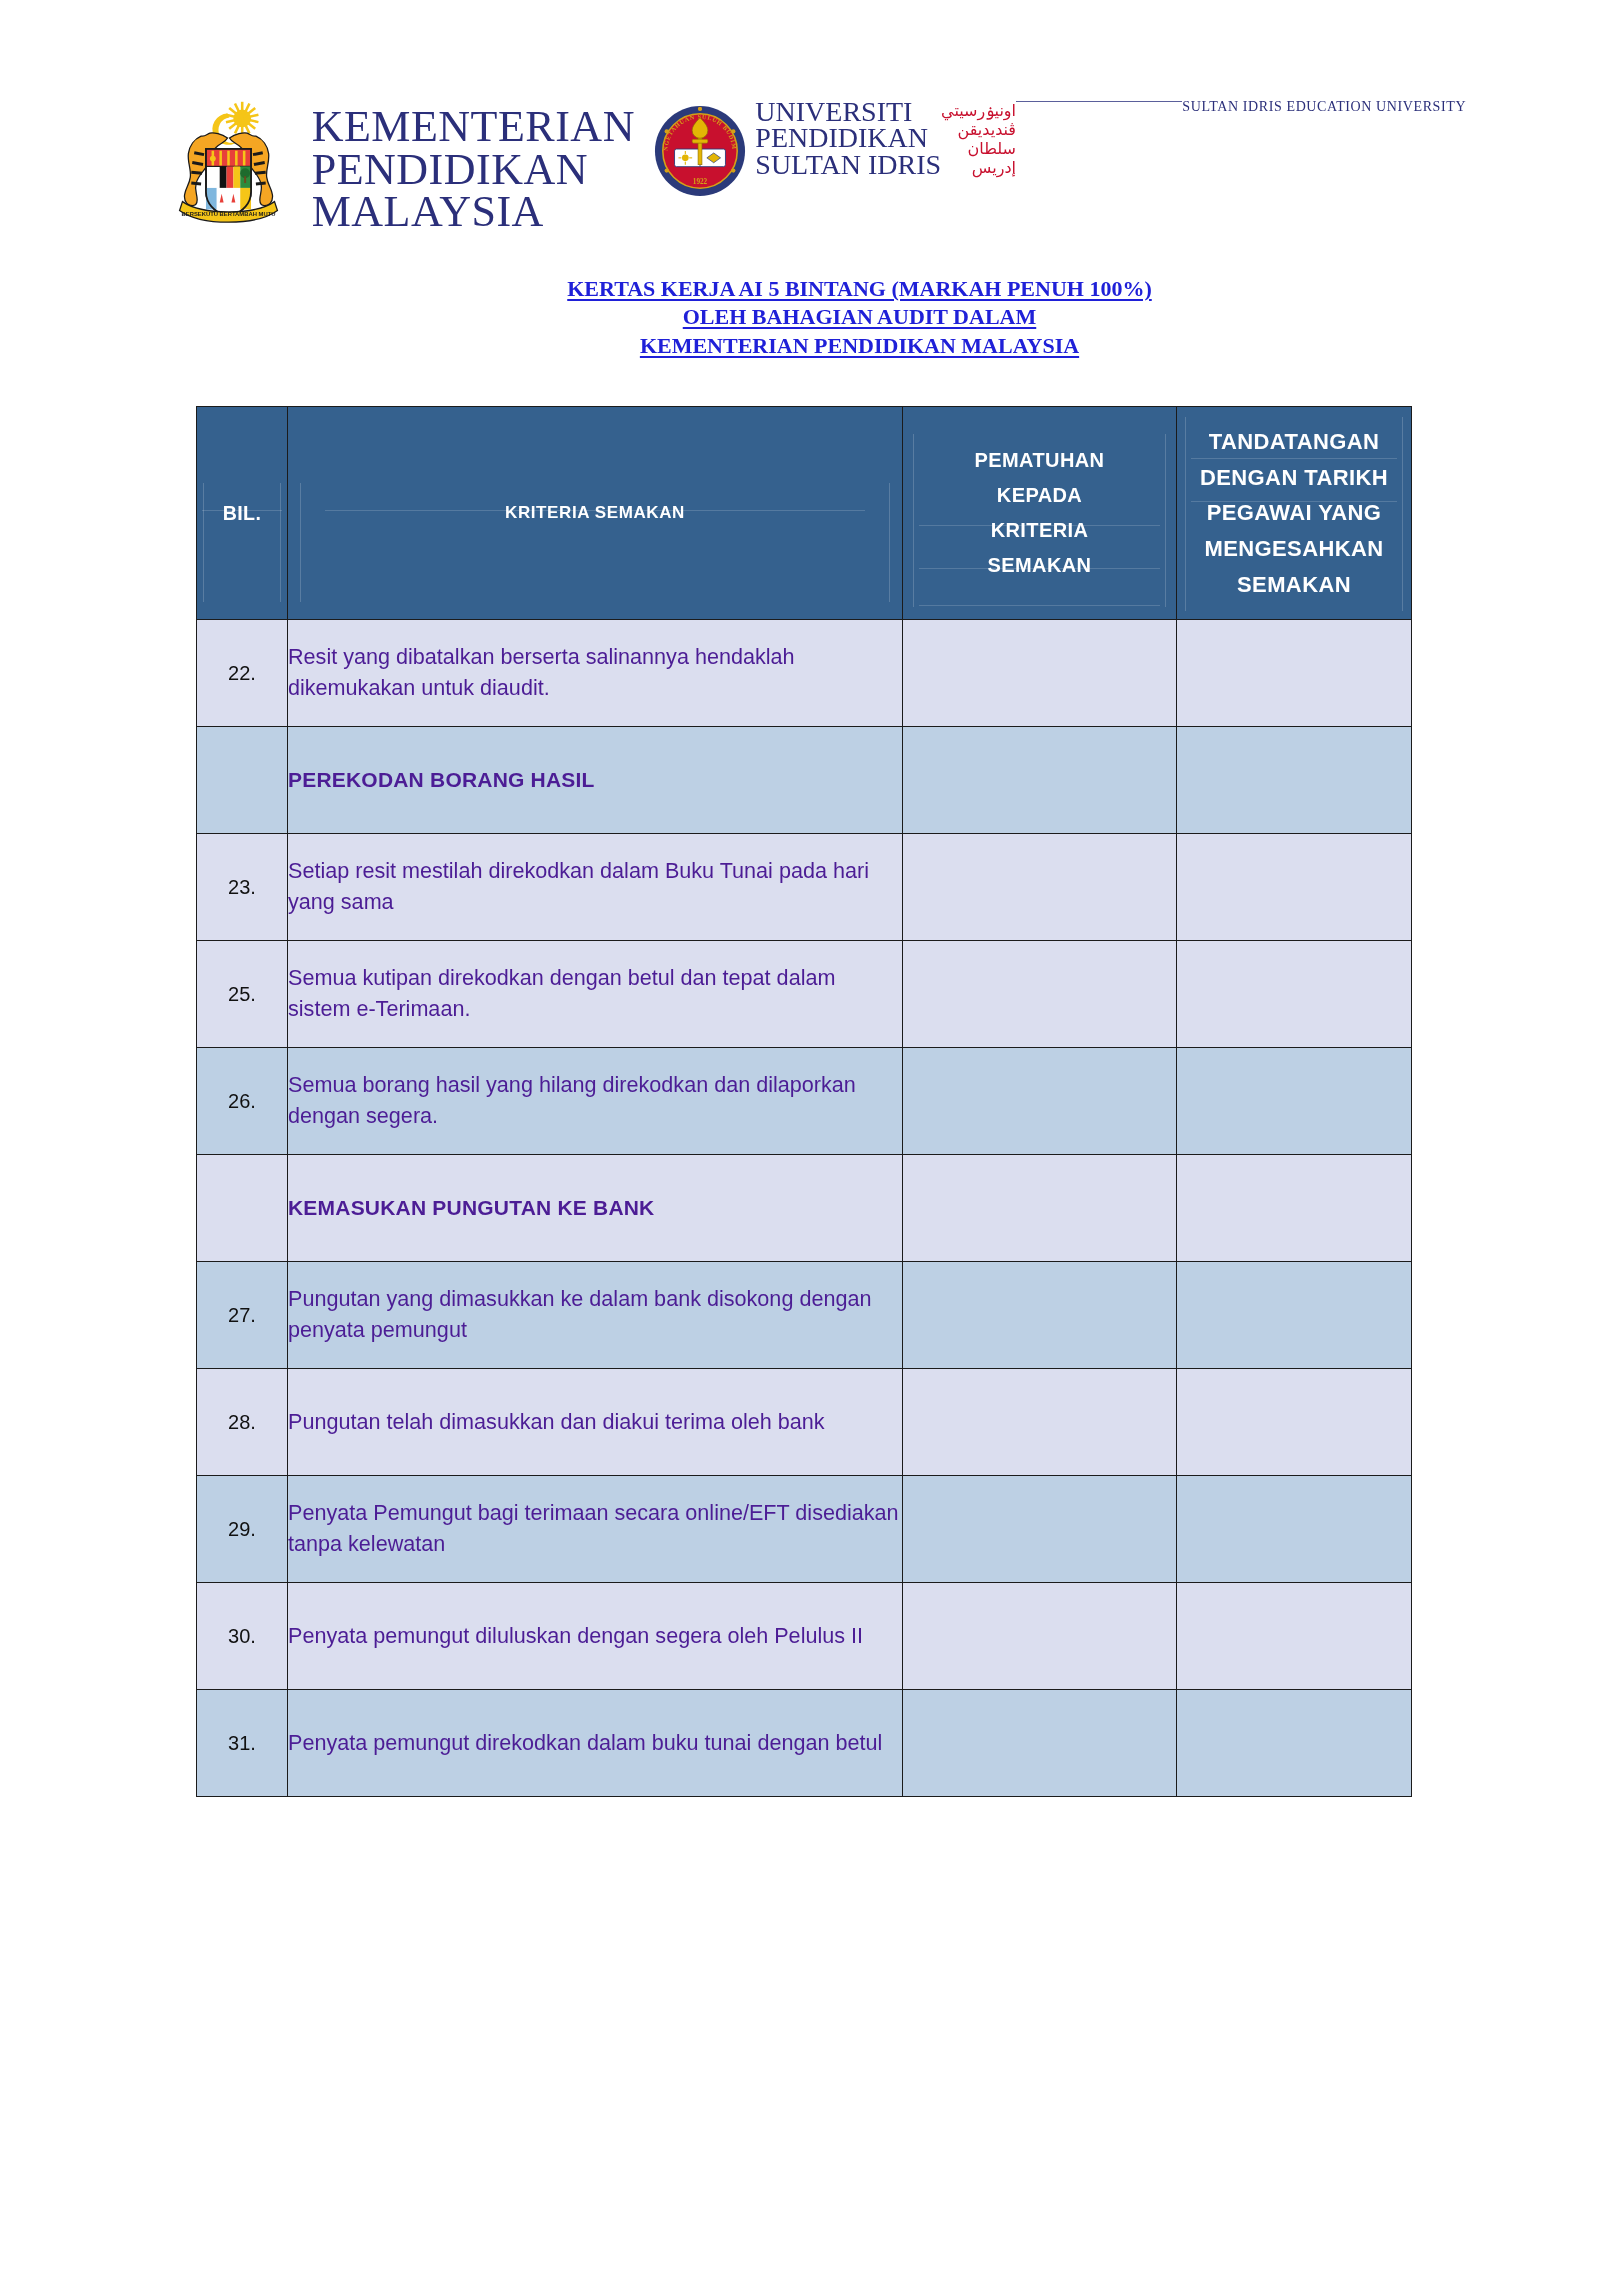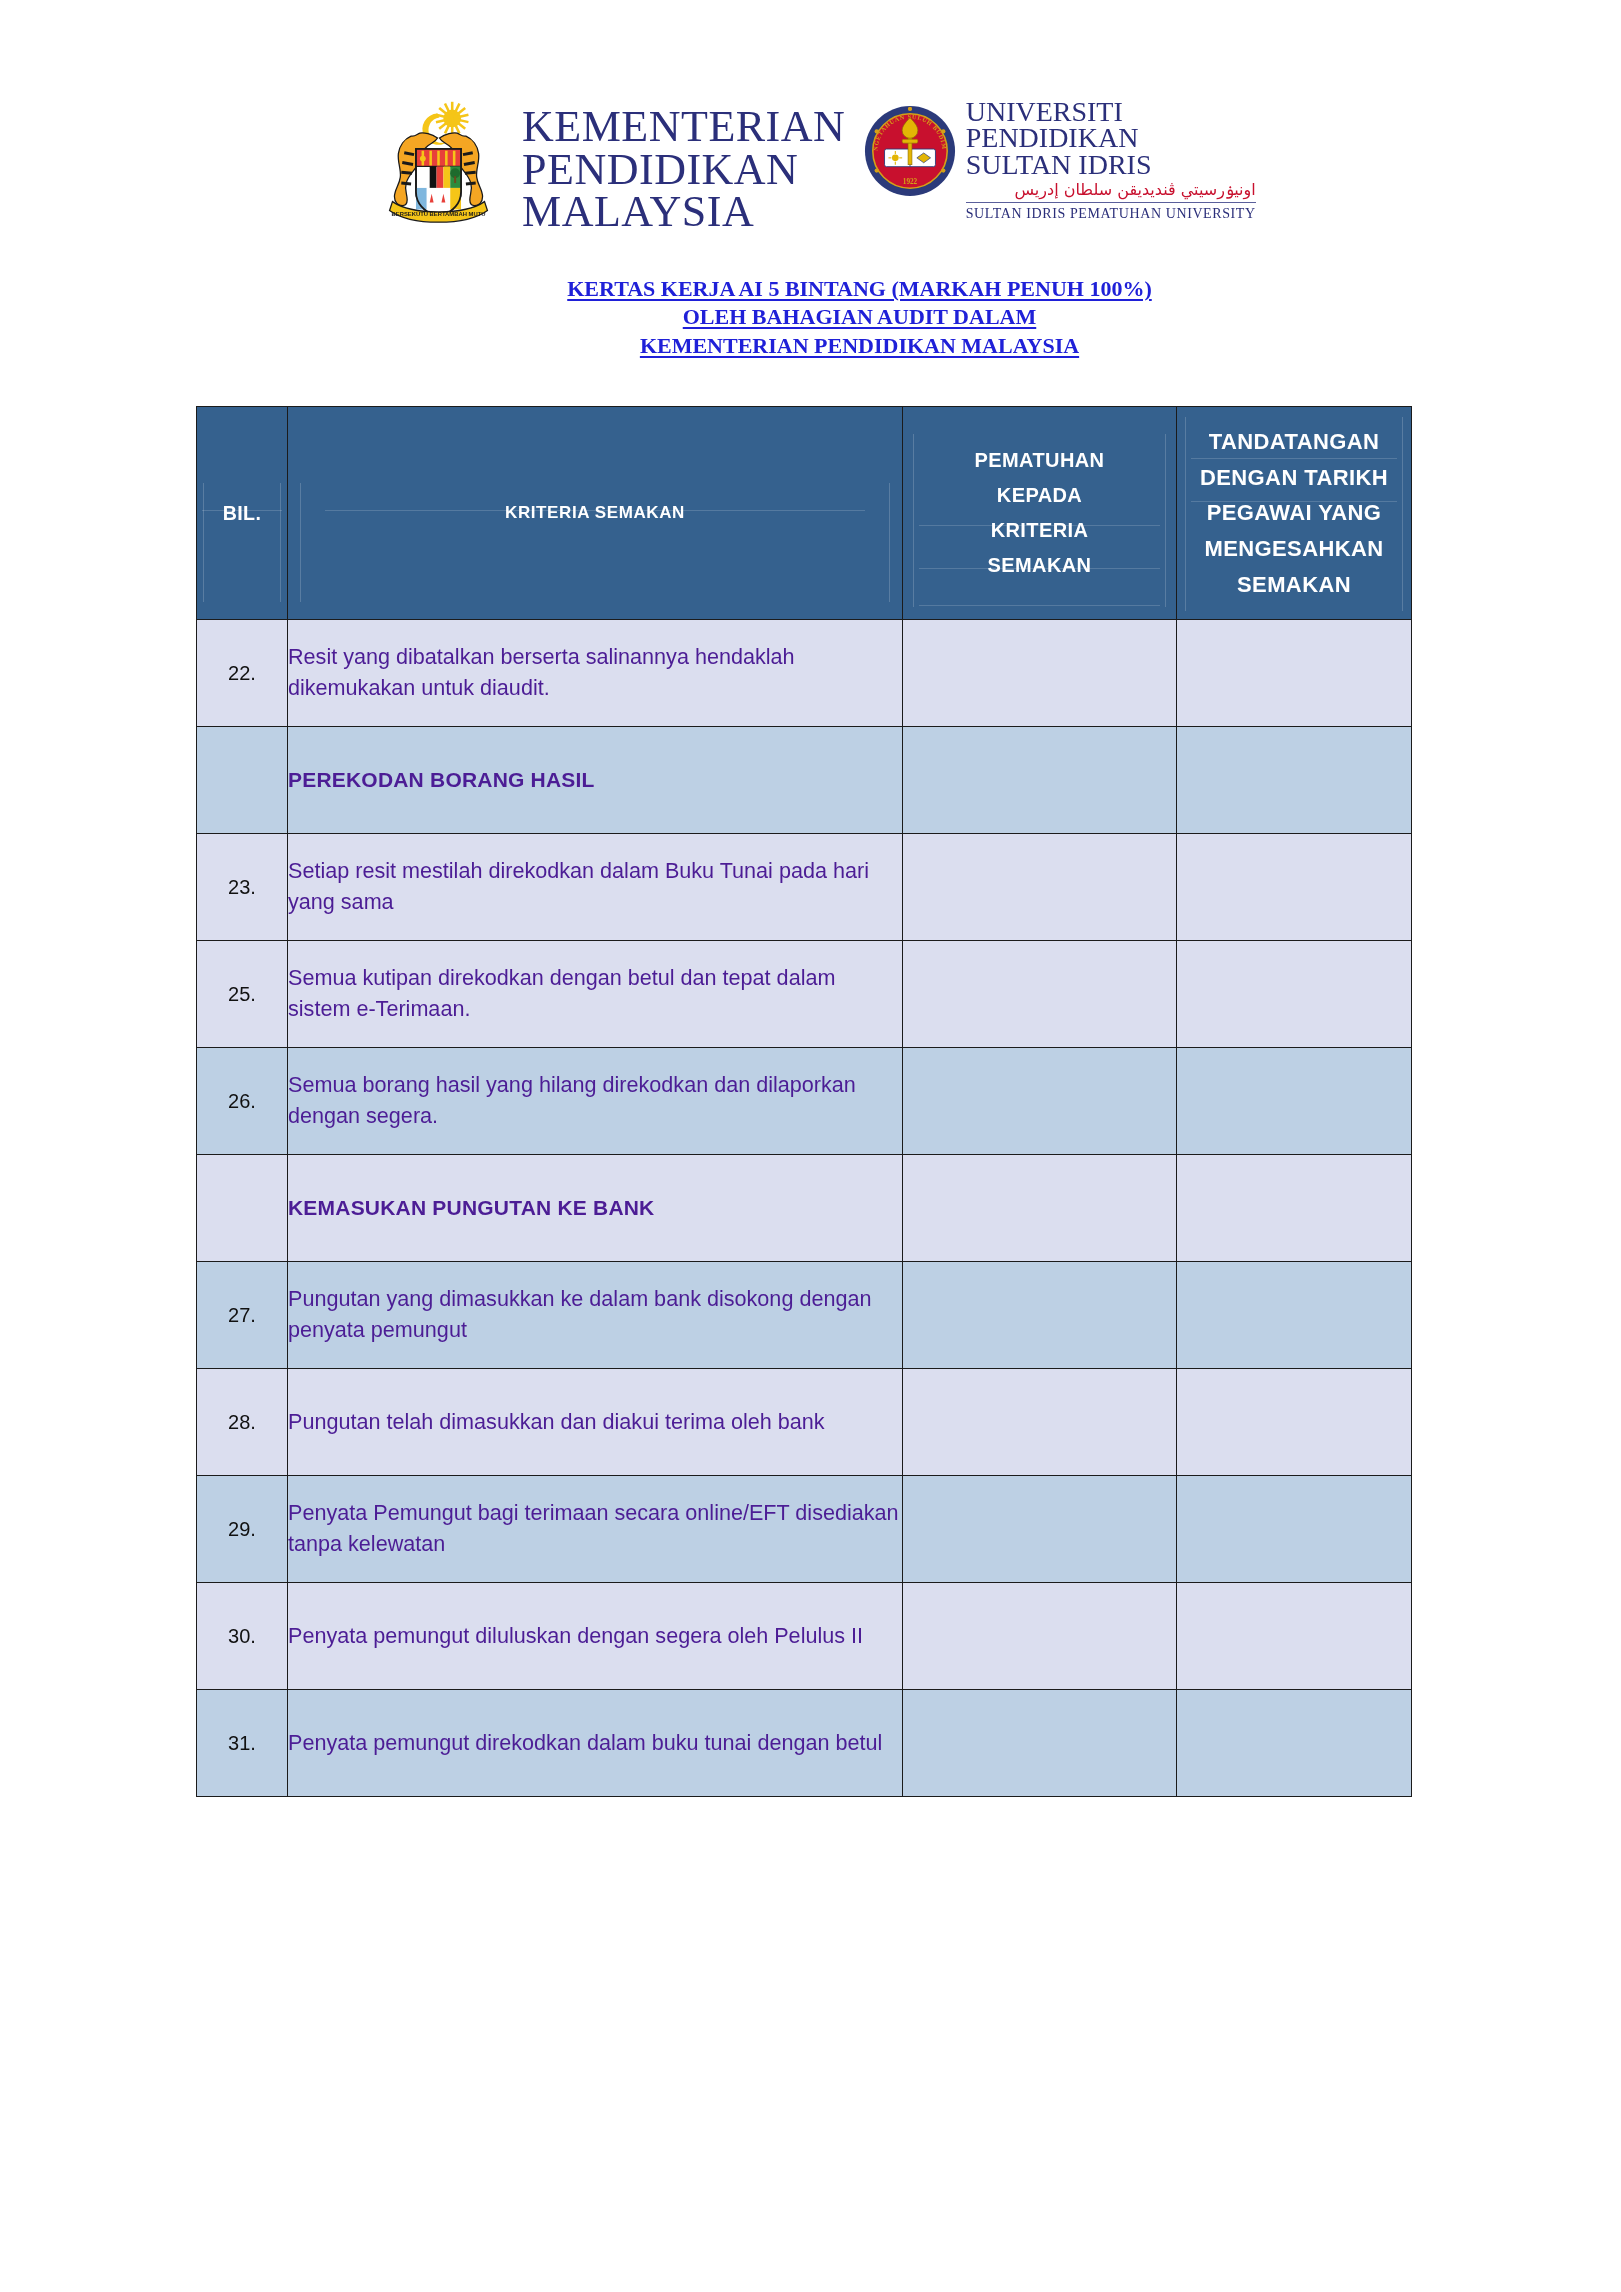--- a/index.html
+++ b/index.html
@@ -69,21 +69,21 @@
     gap: 8.8px;
     padding-top: 7.8px;
   }
   .upsi-seal {
     width: 94px;
     height: 94px;
     position: relative;
     flex: none;
     margin-top: 5.9px;
   }
-  .upsi-text-col { display: flex; flex-direction: column; }
+  .upsi-text-col { display: flex; flex-direction: row; }
   .upsi-wordmark {
     font-family: "Liberation Serif", serif;
     color: #2b2f7a;
     font-size: 28px;
     line-height: 0.95;
     font-weight: 400;
   }
   .upsi-wordmark span { display: block; white-space: nowrap; }
   .upsi-jawi {
     color: #c8102e;
@@ -346,21 +346,21 @@
           </svg>
         </div>
         <div class="upsi-text-col">
           <div class="upsi-wordmark">
             <span>UNIVERSITI</span>
             <span>PENDIDIKAN</span>
             <span>SULTAN IDRIS</span>
           </div>
           <div class="upsi-jawi">اونيۏرسيتي ڤنديديقن سلطان إدريس</div>
           <div class="upsi-rule"></div>
-          <div class="upsi-tagline">SULTAN IDRIS PEMATUHAN UNIVERSITY</div>
+          <div class="upsi-tagline">SULTAN IDRIS EDUCATION UNIVERSITY</div>
         </div>
       </div>
 
     </div>
   </div>
 
   <div class="title-block">
     <div class="tline"><span>KERTAS KERJA AI 5 BINTANG (MARKAH PENUH 100%)</span></div>
     <div class="tline"><span>OLEH BAHAGIAN AUDIT DALAM</span></div>
     <div class="tline"><span>KEMENTERIAN PENDIDIKAN MALAYSIA</span></div>

